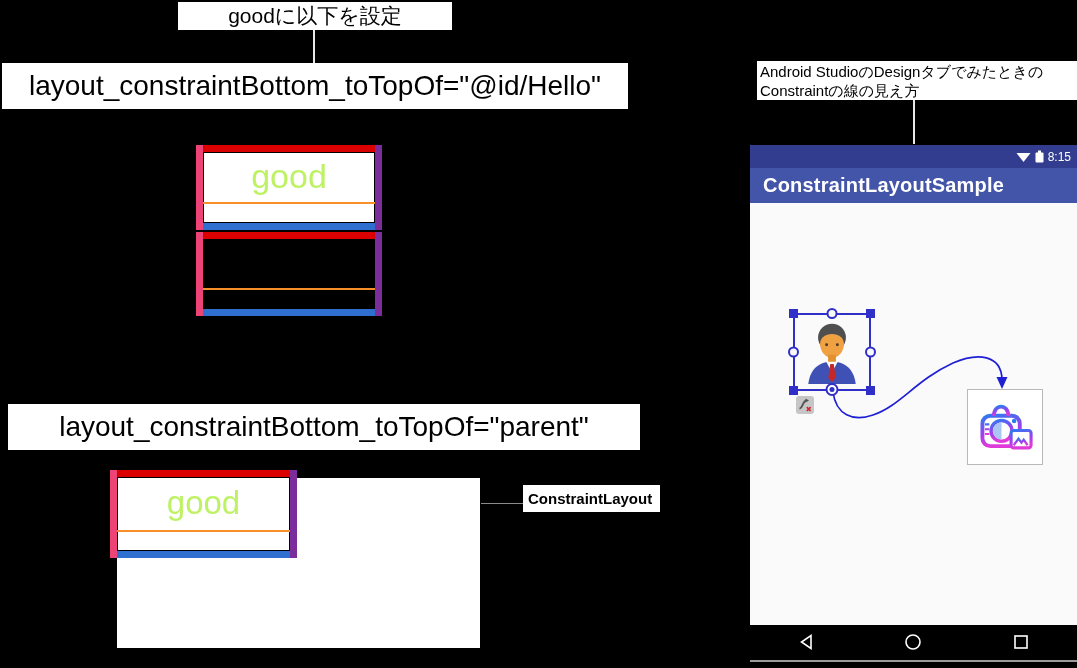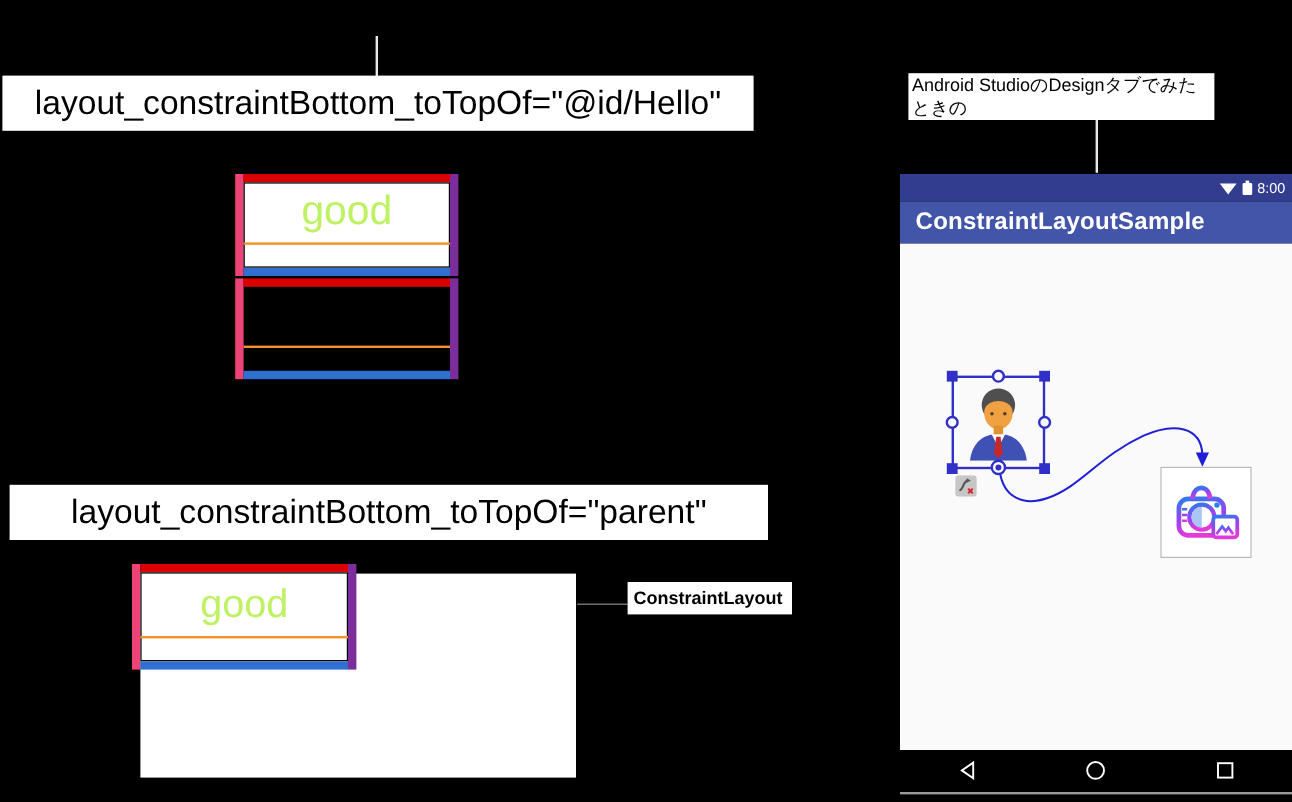--- a/index.html
+++ b/index.html
@@ -7,21 +7,21 @@
          font-family:"Liberation Sans", sans-serif;}
   .abs{position:absolute;}
   .whitebox{background:#fff;color:#000;}
   
   #top-label{left:178px;top:2px;width:274px;height:28px;display:flex;align-items:center;justify-content:center;font-size:21px;}
   #pointer-top{left:313px;top:30px;width:2px;height:34px;background:#e8e8e8;}
   #code-box-1{left:2px;top:63px;width:626px;height:46px;display:flex;align-items:center;justify-content:center;font-size:28px;}
   #code-box-2{left:8px;top:404px;width:632px;height:46px;display:flex;align-items:center;justify-content:center;font-size:28px;}
   #cl-label{left:523px;top:485px;width:137px;height:27px;font-size:15px;display:flex;align-items:center;padding-left:5px;box-sizing:border-box;font-weight:bold;}
   #cl-connector{left:481px;top:503px;width:42px;height:1px;background:#8a8a8a;}
-  #design-note{left:757px;top:61px;width:255px;height:39px;font-size:15px;line-height:19px;padding:1px 3px;box-sizing:border-box;}
+  #design-note{left:757px;top:61px;width:320px;height:39px;font-size:15px;line-height:19px;padding:1px 3px;box-sizing:border-box;}
   #pointer-note{left:913px;top:100px;width:2px;height:44px;background:#e8e8e8;}
 
   
   .crect{position:absolute;}
   .bar-left{position:absolute;left:0;top:0;bottom:0;width:7px;}
   .bar-right{position:absolute;right:0;top:0;bottom:0;width:7px;}
   .bar-top{position:absolute;left:7px;right:7px;top:0;height:7px;}
   .bar-bottom{position:absolute;left:7px;right:7px;bottom:0;height:7px;}
   .mid-white{position:absolute;left:7px;right:7px;top:7px;bottom:7px;background:#fff;border:1px solid #000;box-sizing:border-box;}
   .mid-clear{position:absolute;left:7px;right:7px;top:7px;bottom:7px;}
@@ -53,20 +53,23 @@
   #avatar-wrap{position:absolute;left:4px;top:3px;width:66px;height:66px;}
   #del-icon{position:absolute;left:46px;top:193px;width:18px;height:18px;}
   #camera-box{position:absolute;left:217px;top:186px;width:76px;height:76px;background:#fff;border:1px solid #b9b9b9;box-sizing:border-box;display:flex;align-items:center;justify-content:center;}
   #curve-svg{position:absolute;left:0;top:0;width:327px;height:422px;pointer-events:none;}
 </style>
 </head>
 <body>
 
 <div id="stage">
 
+  <div class="abs whitebox" id="top-label">
+    <span>goodに以下を設定</span>
+  </div>
   <div class="abs" id="pointer-top"></div>
 
   <div class="abs whitebox" id="code-box-1">
     <span>layout_constraintBottom_toTopOf="@id/Hello"</span>
   </div>
   <div class="abs whitebox" id="code-box-2">
     <span>layout_constraintBottom_toTopOf="parent"</span>
   </div>
 
   <div class="crect" id="rect1">
@@ -111,21 +114,21 @@
 
   <div class="abs" id="phone">
     <div id="status-bar" style="background:#333D8F">
       <svg width="15" height="13" viewBox="0 0 15 13">
         <polygon points="0.5,3 14.5,3 7.5,12" fill="#fff"></polygon>
       </svg>
       <svg width="11" height="15" viewBox="0 0 11 15">
         <rect x="4" y="1.5" width="3" height="2.5" fill="#fff"></rect>
         <rect x="1.5" y="3.5" width="8" height="10" rx="1" fill="#fff"></rect>
       </svg>
-      <span id="status-time">8:00</span>
+      <span id="status-time">8:15</span>
     </div>
     <div id="app-bar" style="background:#4355A8">
       <span id="app-title">ConstraintLayoutSample</span>
     </div>
 
     <div id="content">
 
       <svg id="curve-svg" viewBox="0 0 327 422">
         <path d="M83,189 C86,212 103,219 123,212 C150,203 166,177 203,160 C228,149 251,152 252,176" fill="none" stroke="#1F1FD6" stroke-width="1.7"></path>
         <polygon points="246.5,174 257.5,174 252,186" fill="#1F1FD6"></polygon>

